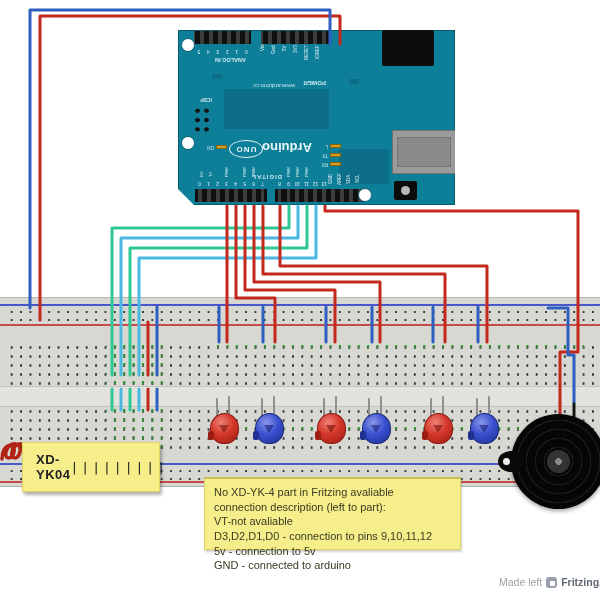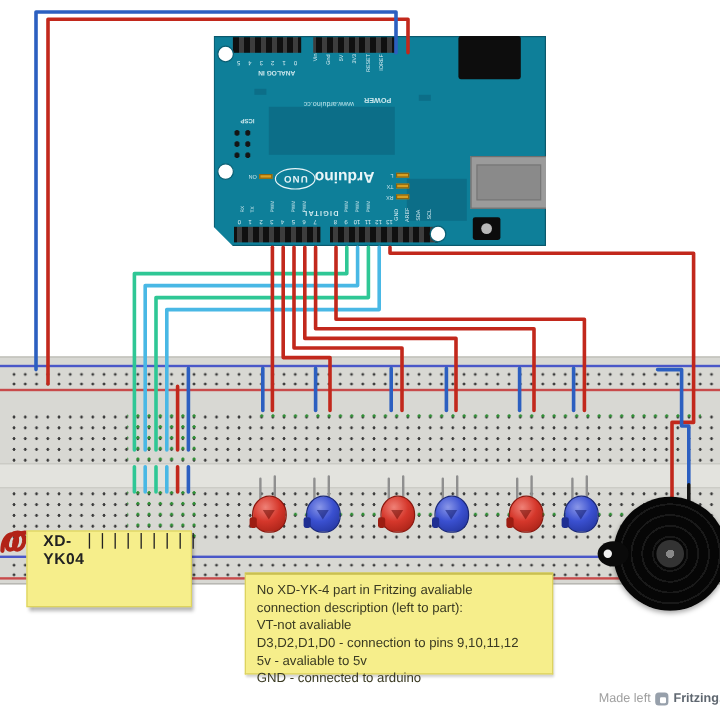--- a/index.html
+++ b/index.html
@@ -73,26 +73,26 @@
   .buzzer{position:absolute;left:511px;top:414px;width:95px;height:95px;border-radius:50%;
      background:repeating-radial-gradient(circle at 50% 50%,#060606 0 4.5px,#191919 4.5px 6px,#060606 6px 9px);
      box-shadow:0 2px 4px rgba(0,0,0,.35);}
   .buzzer:after{content:"";position:absolute;left:36px;top:36px;width:23px;height:23px;border-radius:50%;
      background:radial-gradient(circle,#888 0 3.5px,#333 3.5px 11px);}
   .buzz-tab{position:absolute;left:-13px;top:37px;width:26px;height:21px;border-radius:50%;background:#0a0a0a;}
   .buzz-tab:after{content:"";position:absolute;left:5px;top:7px;width:7px;height:7px;border-radius:50%;background:#f0f0f0;}
 
   
   .stickynote{position:absolute;background:#f6ee8b;border:1px solid #ddd35f;box-sizing:border-box;}
-  .xdnote{left:22px;top:442px;width:138px;height:64px;display:flex;
+  .xdnote{left:22px;top:442px;width:138px;height:50px;display:flex;align-items:center;
           box-shadow:2px 3px 3px rgba(0,0,0,.3);}
   .xdlabel{margin-left:13px;font-size:13px;color:#222;font-weight:bold;letter-spacing:.5px;}
   .xdbars{margin-left:auto;margin-right:10px;font-size:13px;letter-spacing:3px;color:#222;
           font-family:"DejaVu Sans Mono",monospace;}
-  .bignote{left:204px;top:477px;width:257px;height:85px;border-top:2px solid #c9bf52;
+  .bignote{left:204px;top:477px;width:257px;height:73px;border-top:2px solid #c9bf52;
            padding:6px 9px;font-size:11px;line-height:1.33;color:#3a3a22;
            box-shadow:1px 2px 2px rgba(0,0,0,.18);}
 
   
   .watermark{position:absolute;left:499px;top:576px;display:flex;align-items:center;gap:4px;white-space:nowrap;}
   .wm-pre{font-size:10.5px;color:#a0a0a0;}
   .wm-logo{width:11px;height:11px;background:#97a0ab;border-radius:3px;position:relative;}
   .wm-logo:after{content:"";position:absolute;right:2px;bottom:2px;width:5px;height:5px;background:#fff;border-radius:1px;}
   .wm-brand{font-size:10.5px;font-weight:bold;color:#5f6770;}
 </style>
@@ -282,21 +282,21 @@
 
   <div class="buzzer">
     <div class="buzz-tab"></div>
   </div>
 
   <div class="stickynote bignote">
     <div>No XD-YK-4 part in Fritzing avaliable</div>
     <div>connection description (left to part):</div>
     <div>VT-not avaliable</div>
     <div>D3,D2,D1,D0 - connection to pins 9,10,11,12</div>
-    <div>5v - avaliable to 5v</div>
+    <div>5v - connection to 5v</div>
     <div>GND - connected to arduino</div>
   </div>
 
   <div class="watermark">
     <span class="wm-pre">Made left</span>
     <span class="wm-logo"></span>
     <span class="wm-brand">Fritzing.org</span>
   </div>
 
 </div>

